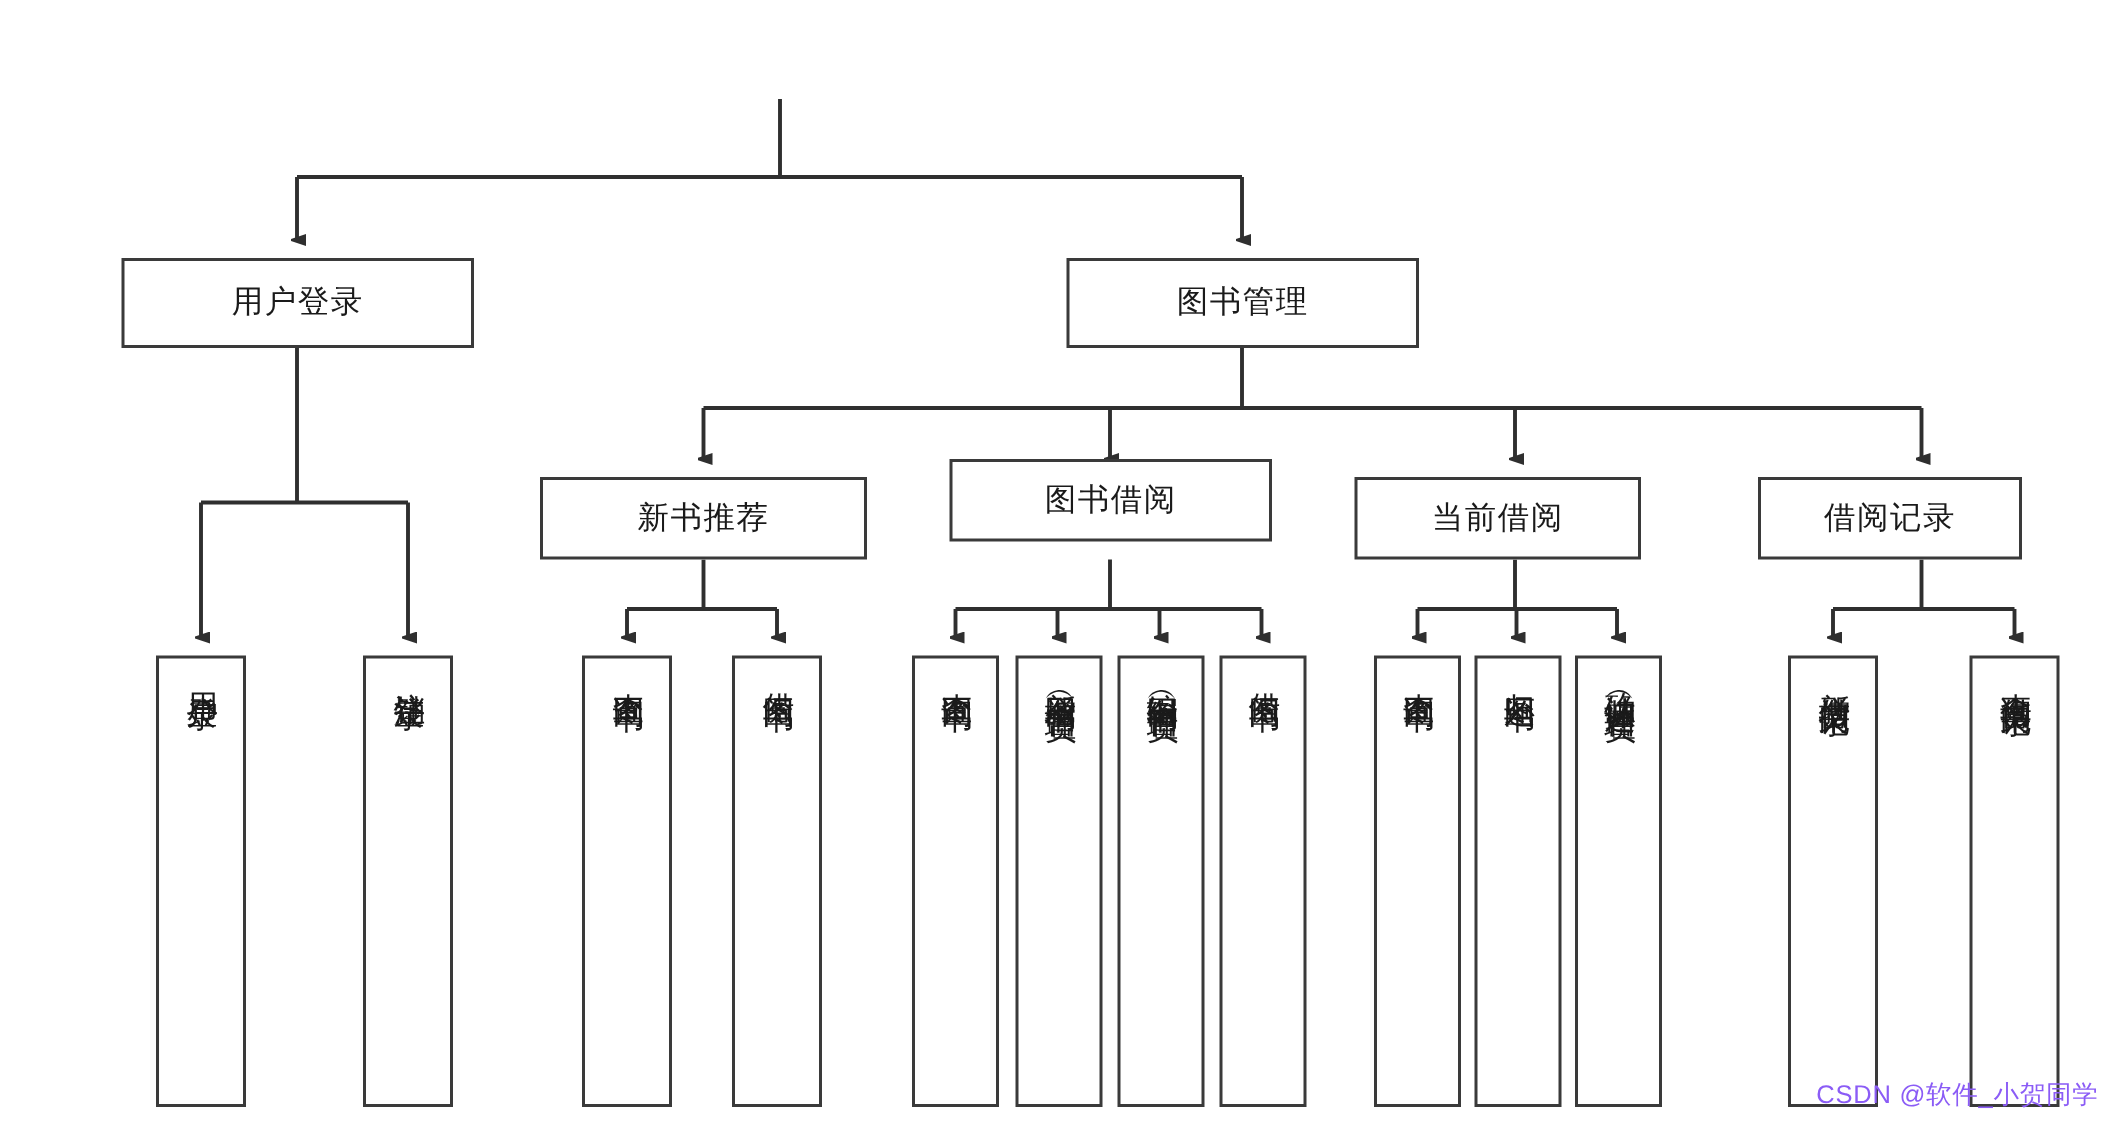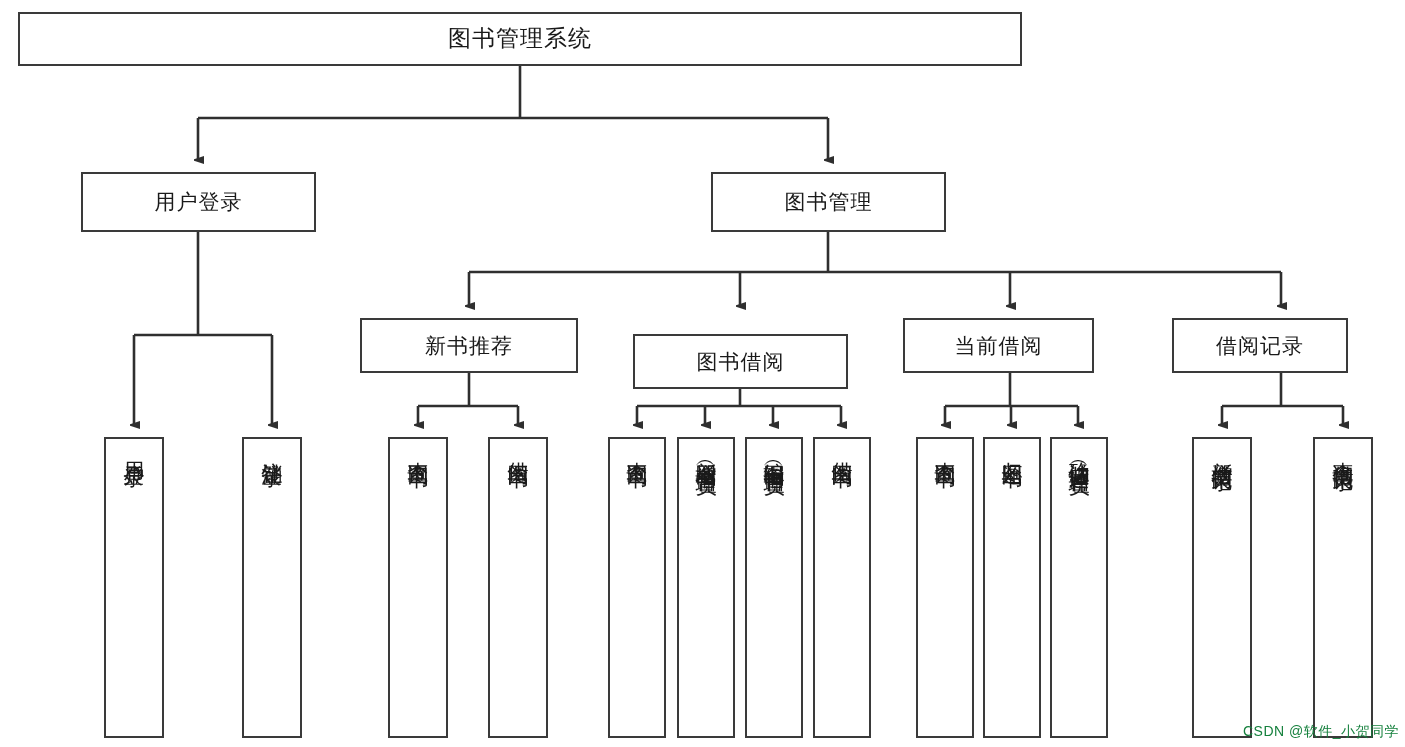--- a/index.html
+++ b/index.html
@@ -55,22 +55,22 @@
     left: 0;
     top: 0;
     width: 1405px;
     height: 747px;
     pointer-events: none;
   }
   .watermark {
     position: absolute;
     right: 6px;
     bottom: 6px;
-    font-size: 14px;
-    color: #15803d;
+    font-size: 17px;
+    color: #8b5cf6;
     white-space: nowrap;
     letter-spacing: 0.5px;
   }
 </style>
 </head>
 <body>
 
 <div id="canvas">
 
   <svg class="links" viewBox="0 0 1405 747">
@@ -116,35 +116,32 @@
       <path d="M1011,406 L1011,425" marker-end="url(#arrow)"></path>
       <path d="M1078,406 L1078,425" marker-end="url(#arrow)"></path>
 
       <path d="M1281,373 L1281,406"></path>
       <path d="M1222,406 L1343,406"></path>
       <path d="M1222,406 L1222,425" marker-end="url(#arrow)"></path>
       <path d="M1343,406 L1343,425" marker-end="url(#arrow)"></path>
     </g>
   </svg>
 
-  <div class="node node-h root" style="left:18px; top:12px; width:1004px; height:54px;">
-    <span class="label">图书管理系统</span>
-  </div>
 
   <div class="node node-h" style="left:81px; top:172px; width:235px; height:60px;">
     <span class="label">用户登录</span>
   </div>
   <div class="node node-h" style="left:360px; top:318px; width:218px; height:55px;">
     <span class="label">新书推荐</span>
   </div>
 
   <div class="node node-h" style="left:711px; top:172px; width:235px; height:60px;">
     <span class="label">图书管理</span>
   </div>
-  <div class="node node-h" style="left:633px; top:334px; width:215px; height:55px;">
+  <div class="node node-h" style="left:633px; top:306px; width:215px; height:55px;">
     <span class="label">图书借阅</span>
   </div>
   <div class="node node-h" style="left:903px; top:318px; width:191px; height:55px;">
     <span class="label">当前借阅</span>
   </div>
   <div class="node node-h" style="left:1172px; top:318px; width:176px; height:55px;">
     <span class="label">借阅记录</span>
   </div>
 
   <div class="node node-v" style="left:104px; top:437px; width:60px; height:301px;">

